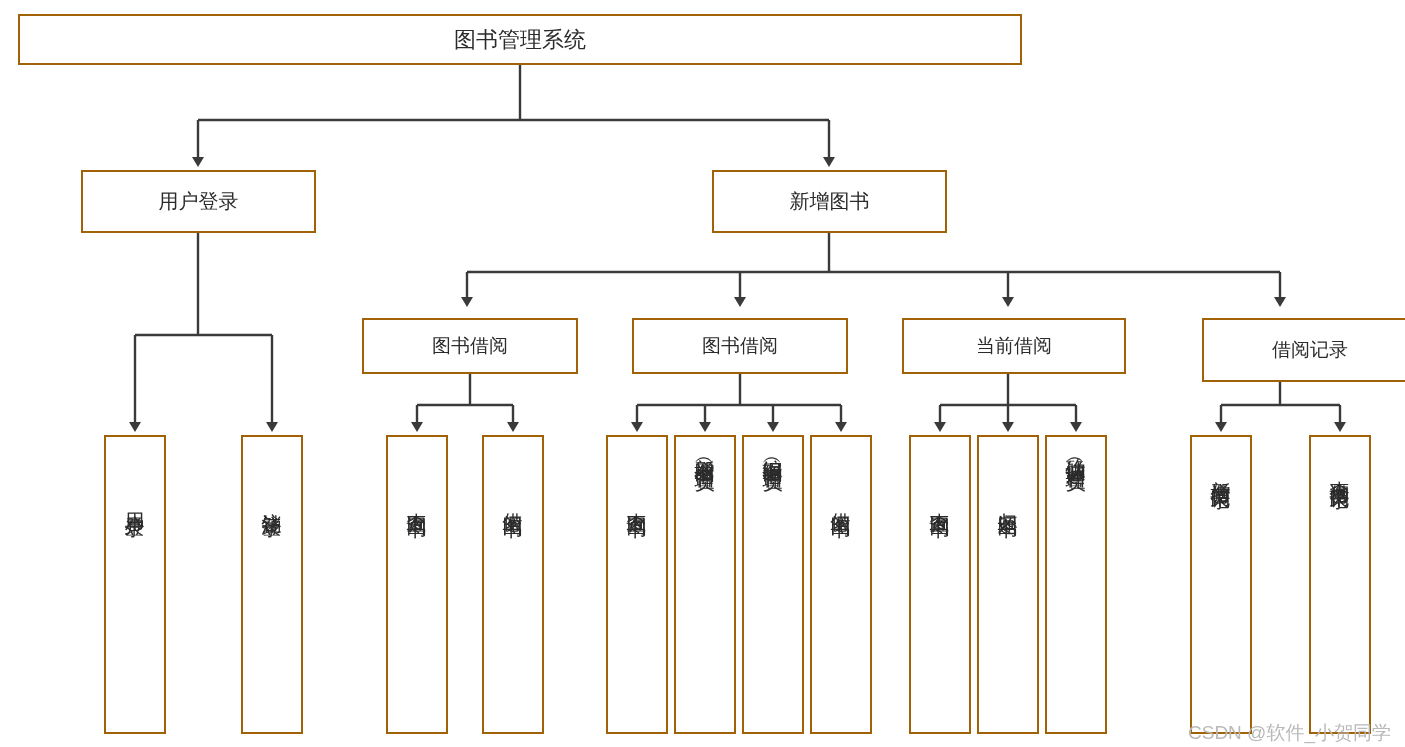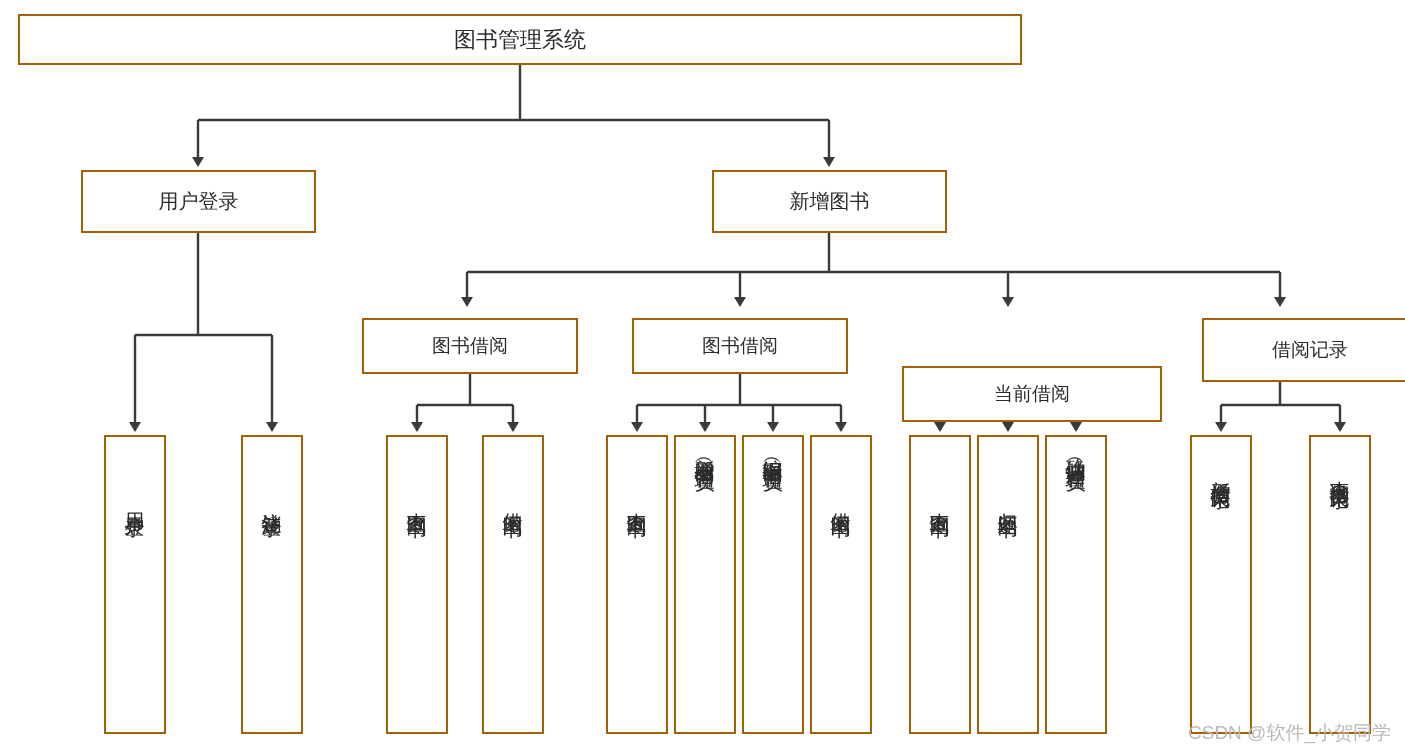--- a/index.html
+++ b/index.html
@@ -137,21 +137,21 @@
   <div class="node lvl2" style="left:712px; top:170px; width:235px; height:63px;">
     <span>新增图书</span>
   </div>
 
   <div class="node lvl3" style="left:362px; top:318px; width:216px; height:56px;">
     <span>图书借阅</span>
   </div>
   <div class="node lvl3" style="left:632px; top:318px; width:216px; height:56px;">
     <span>图书借阅</span>
   </div>
-  <div class="node lvl3" style="left:902px; top:318px; width:260px; height:56px;margin-top:48px;">
+  <div class="node lvl3" style="left:902px; top:318px; width:224px; height:56px;">
     <span>当前借阅</span>
   </div>
   <div class="node lvl3" style="left:1172px; top:318px; width:216px; height:64px;margin-left:30px;">
     <span>借阅记录</span>
   </div>
 
   <div class="node leaf" style="left:104px; top:435px; width:62px; height:299px; padding-top:60px;">
     <span class="vtext">用户登录</span>
   </div>
   <div class="node leaf" style="left:241px; top:435px; width:62px; height:299px; padding-top:60px;">

